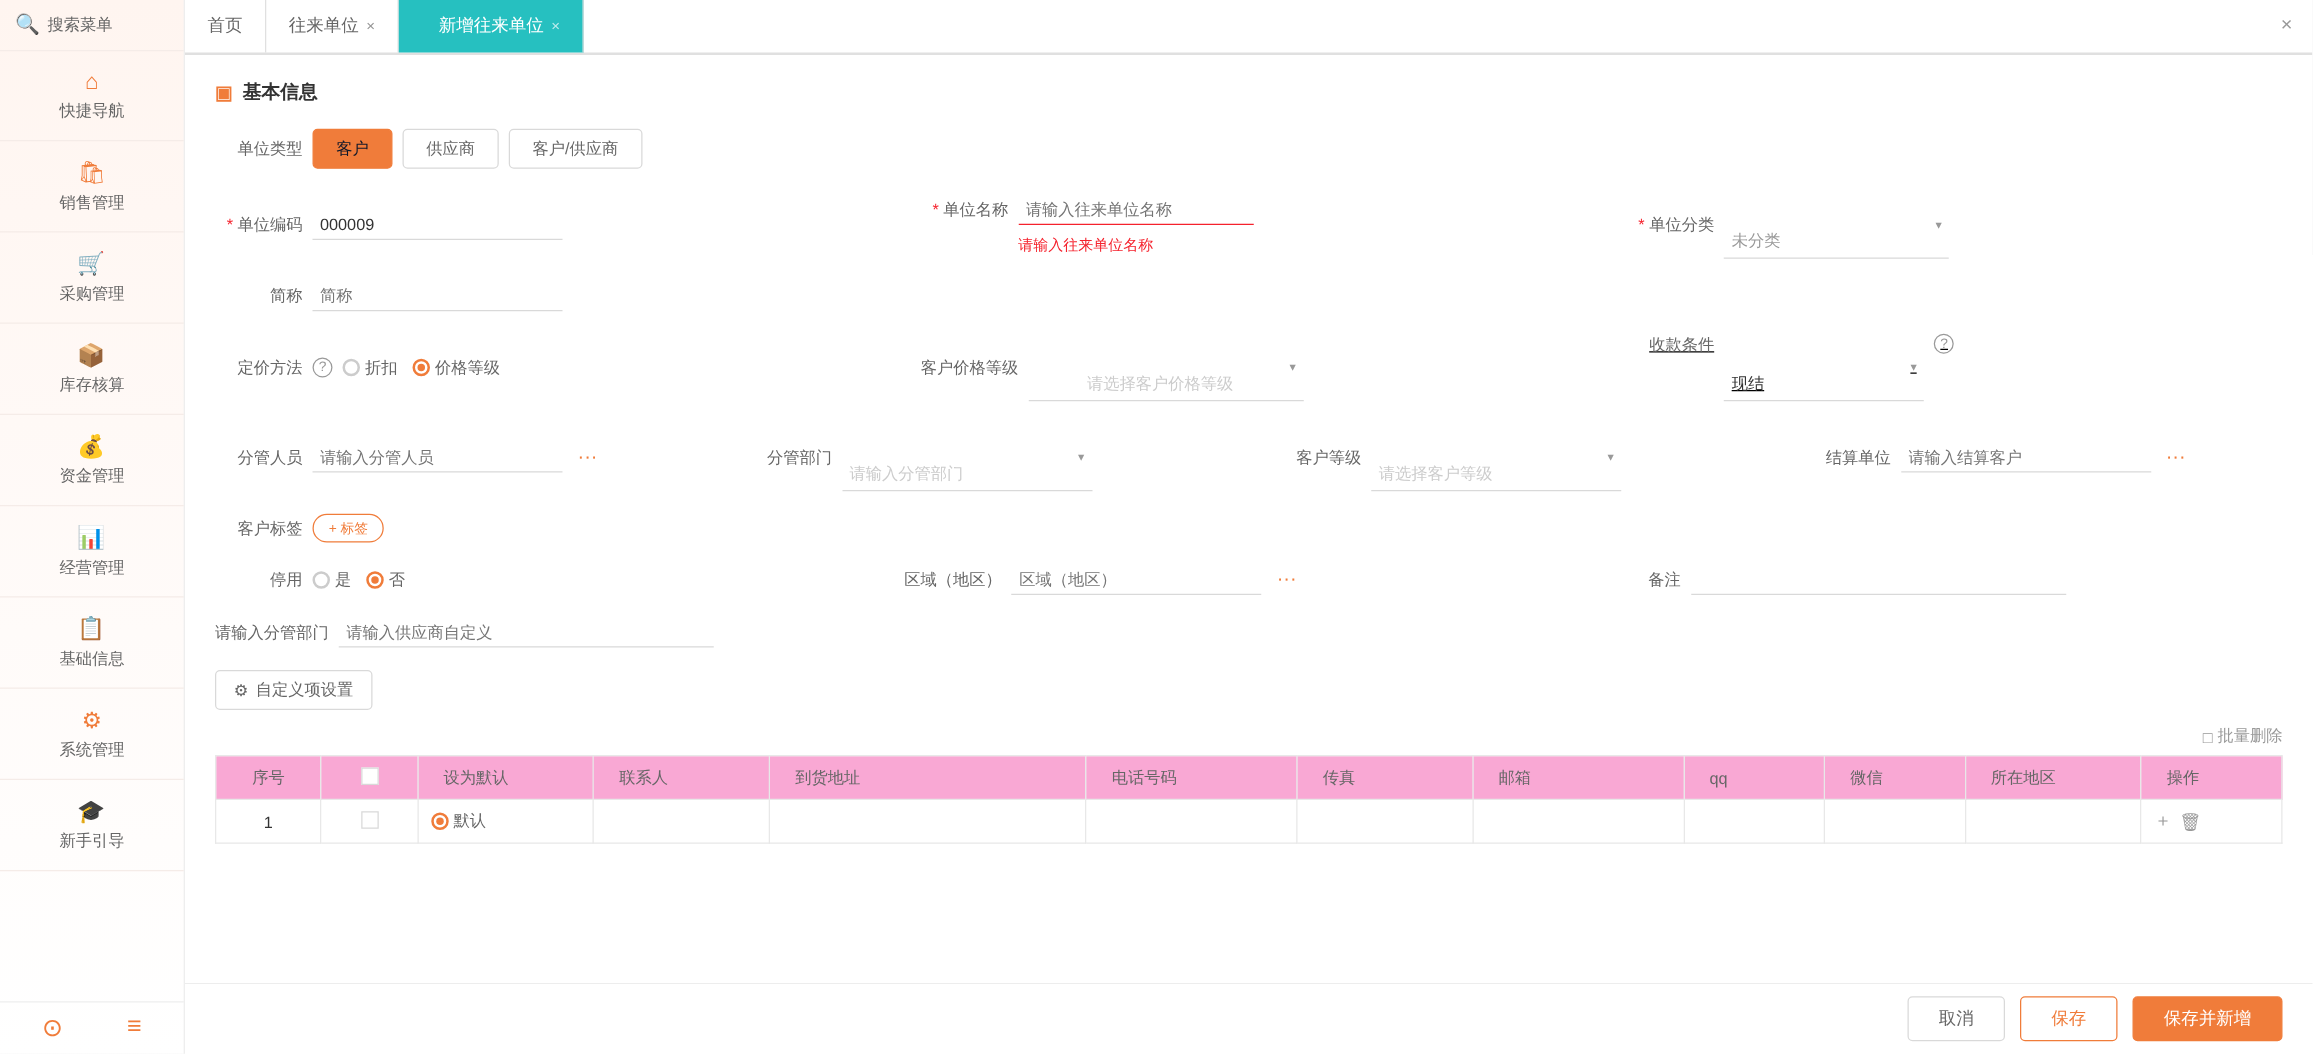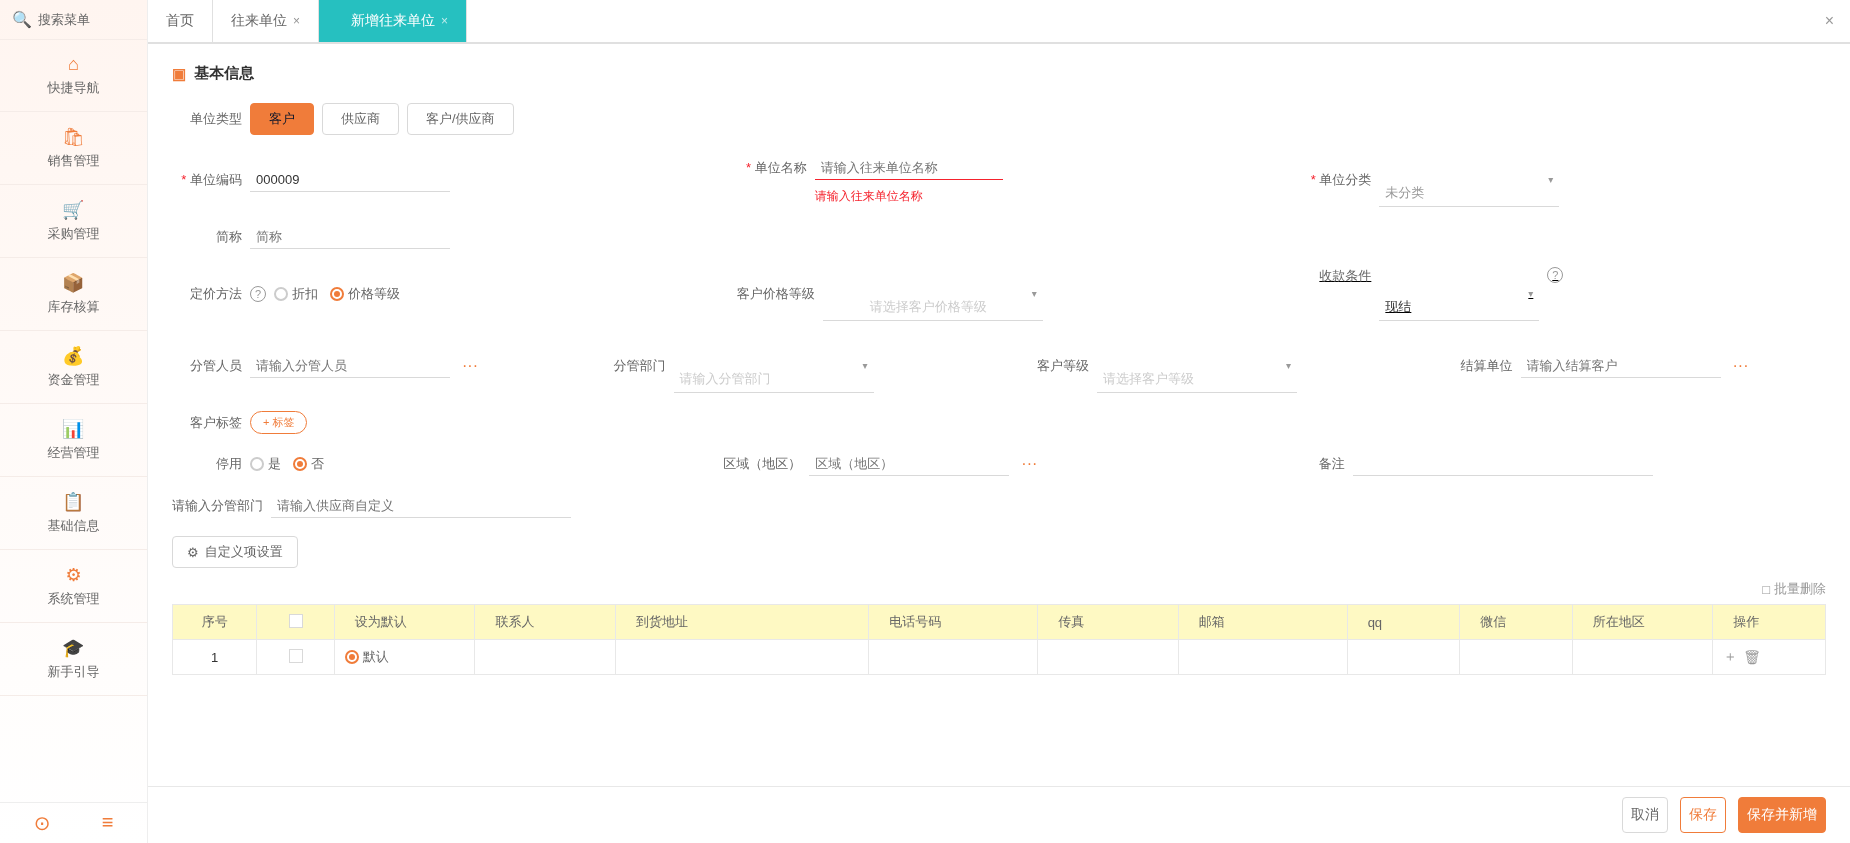--- a/index.html
+++ b/index.html
@@ -253,21 +253,21 @@
       margin-bottom: 12px;
     }
 
     
     .data-table {
       width: 100%;
       border-collapse: collapse;
       font-size: 13px;
     }
     .data-table th {
-      background: #fef9c3;
+      background: #f9a8d4;
       border: 1px solid #e8e8e8;
       padding: 8px 20px;
       text-align: left;
       color: #666;
       font-weight: normal;
     }
     .data-table td {
       border: 1px solid #e8e8e8;
       padding: 8px 10px;
       color: #333;
@@ -283,21 +283,21 @@
       left: 148px;
       background: #fff;
       border-top: 1px solid #e8e8e8;
       padding: 10px 24px;
       display: flex;
       justify-content: flex-end;
       gap: 12px;
       z-index: 100;
     }
     .btn {
-      padding: 8px 8px;
+      padding: 8px 24px;
       border-radius: 4px;
       cursor: pointer;
       font-size: 14px;
       border: 1px solid;
     }
     .btn-default {
       background: #fff;
       border-color: #d9d9d9;
       color: #666;
     }

